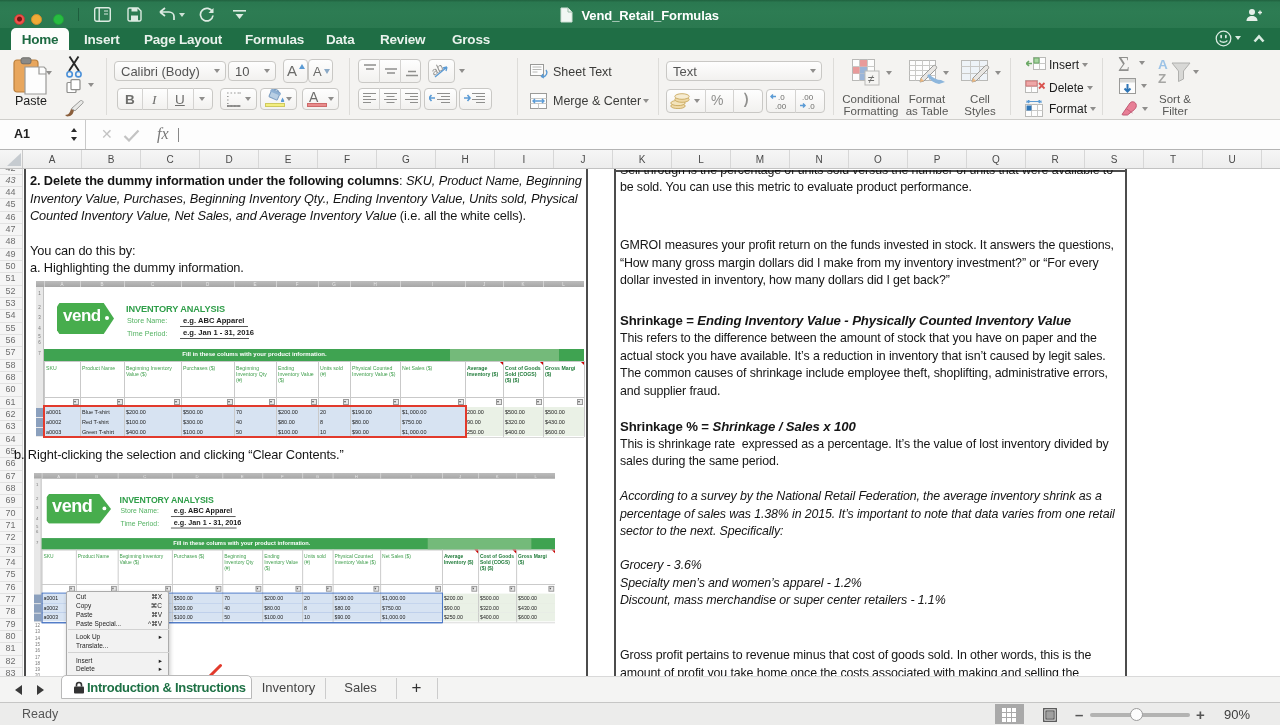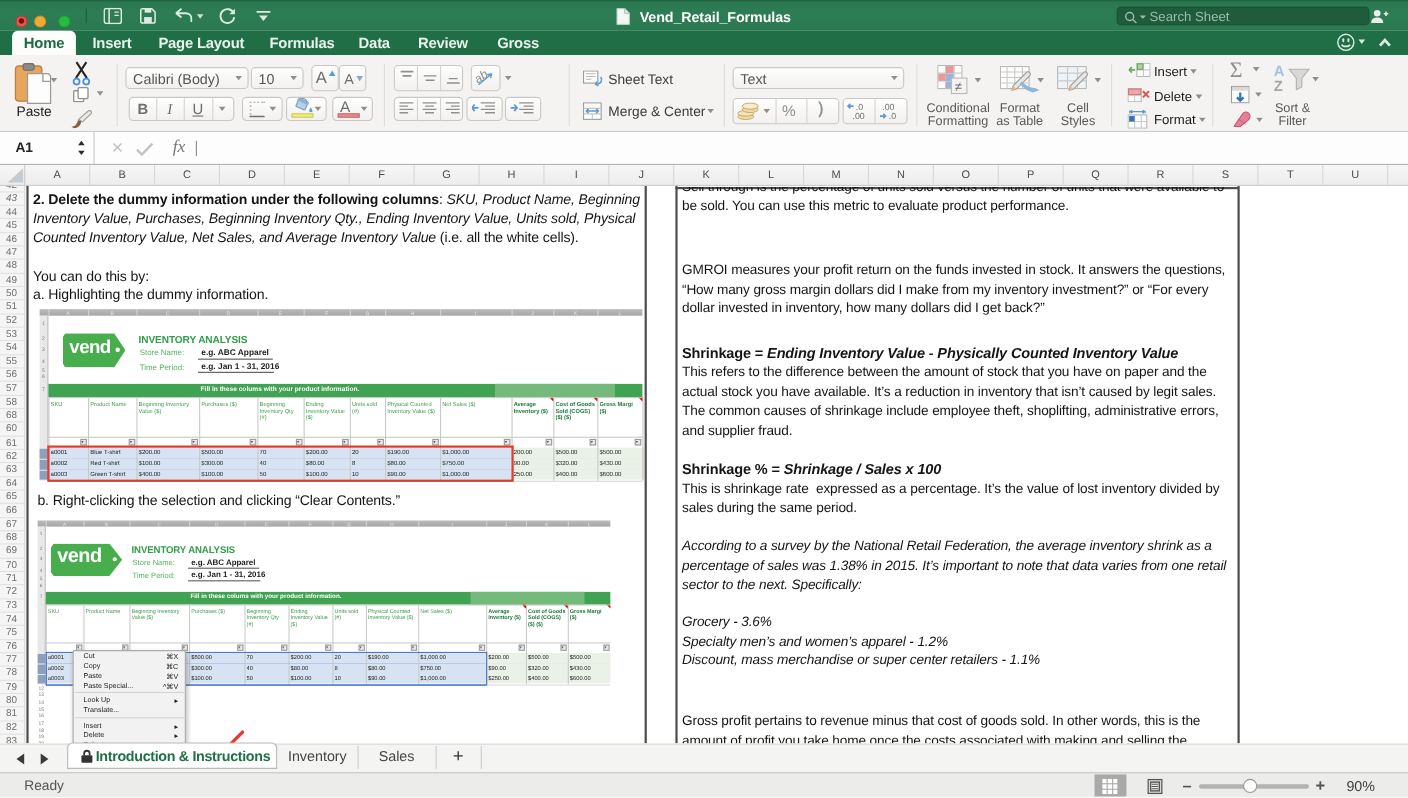--- a/index.html
+++ b/index.html
@@ -101,28 +101,20 @@
     </svg>
 
   <div id="title-center">
     <svg style="vertical-align:-3px" width="13" height="16" viewBox="0 0 13 16">
         <path d="M1 1 H8 L12 5 V15 H1 Z" fill="#f2f7f4" stroke="#cfe0d6" stroke-width="1"></path>
         <path d="M8 1 V5 H12" fill="none" stroke="#9dbcaa" stroke-width="1"></path>
       </svg>
     <span style="margin-left:5px">Vend_Retail_Formulas</span>
   </div>
 
-  <div id="searchbox">
-    <svg style="position:absolute;left:6px;top:2.5px" width="12" height="12" viewBox="0 0 12 12" fill="none" stroke="#9dbcaa" stroke-width="1.3">
-        <circle cx="5" cy="5" r="3.6"></circle>
-        <line x1="7.8" y1="7.8" x2="11" y2="11"></line>
-      </svg>
-    <div class="abs" style="left:20px;top:7px;width:0;height:0;border-left:3px solid transparent;border-right:3px solid transparent;border-top:3.5px solid #9dbcaa;"></div>
-    <span style="position:absolute;left:29px;top:1px;">Search Sheet</span>
-  </div>
   <svg class="tbicon" style="left:1244px;top:8px" width="19" height="14" viewBox="0 0 17 14" fill="#e6efe9">
       <circle cx="7" cy="4" r="3"></circle>
       <path d="M1.5 13 C1.5 9.5 4 8 7 8 C10 8 12.5 9.5 12.5 13 Z"></path>
       <path d="M13 4.5 h4 M15 2.5 v4" stroke="#e6efe9" stroke-width="1.4" fill="none"></path>
     </svg>
 </div>
 
 <div id="tabstrip">
   <div class="rtab" id="tab-home">Home</div>
   <div class="rtab" style="left:84px;">Insert</div>
@@ -507,21 +499,21 @@
     </div>
 
   <div class="abs" style="left:23.5px;top:0;width:2.2px;height:507px;background:#4c4c4c;"></div>
   <div class="abs" style="left:586px;top:0;width:2.2px;height:507px;background:#4c4c4c;"></div>
   <div class="abs" style="left:614px;top:0;width:2.2px;height:507px;background:#4c4c4c;"></div>
   <div class="abs" style="left:1124.5px;top:0;width:2.2px;height:507px;background:#4c4c4c;"></div>
   <div class="abs" style="left:614px;top:1px;width:512px;height:1.6px;background:#4c4c4c;"></div>
 
   <div class="doctext lt" style="left:30px;top:3.3px;"><span class="b">2. Delete the dummy information under the following columns</span>: <span class="i">SKU, Product Name, Beginning</span><br><span class="i">Inventory Value, Purchases, Beginning Inventory Qty., Ending Inventory Value, Units sold, Physical</span><br><span class="i">Counted Inventory Value, Net Sales, and Average Inventory Value</span> (i.e. all the white cells).</div>
   <div class="doctext lt" style="left:30px;top:72.5px;">You can do this by:<br>a. Highlighting the dummy information.</div>
-  <div class="doctext lt" style="left:34px;top:277.3px;">b. Right-clicking the selection and clicking “Clear Contents.”</div>
+  <div class="doctext lt" style="left:14px;top:277.3px;">b. Right-clicking the selection and clicking “Clear Contents.”</div>
 
   <div class="abs" style="left:620px;top:1.4px;width:510px;height:40px;overflow:hidden;">
       <div class="doctext" style="left:0;top:-8.8px;">Sell through is the percentage of units sold versus the number of units that were available to<br>be sold. You can use this metric to evaluate product performance.</div>
     </div>
   <div class="doctext" style="left:620px;top:68.3px;">GMROI measures your profit return on the funds invested in stock. It answers the questions,<br>“How many gross margin dollars did I make from my inventory investment?” or “For every<br>dollar invested in inventory, how many dollars did I get back?”</div>
   <div class="doctext dochead" style="left:620px;top:143.1px;"><span class="b">Shrinkage = </span><span class="bi">Ending Inventory Value - Physically Counted Inventory Value</span></div>
   <div class="doctext" style="left:620px;top:161.2px;">This refers to the difference between the amount of stock that you have on paper and the<br>actual stock you have available. It’s a reduction in inventory that isn’t caused by legit sales.<br>The common causes of shrinkage include employee theft, shoplifting, administrative errors,<br>and supplier fraud.</div>
   <div class="doctext dochead" style="left:620px;top:249.3px;"><span class="b">Shrinkage % = </span><span class="bi">Shrinkage / Sales x 100</span></div>
   <div class="doctext" style="left:620px;top:266.8px;">This is shrinkage rate&nbsp; expressed as a percentage. It’s the value of lost inventory divided by<br>sales during the same period.</div>
   <div class="doctext i" style="left:620px;top:319px;">According to a survey by the National Retail Federation, the average inventory shrink as a<br>percentage of sales was 1.38% in 2015. It’s important to note that data varies from one retail<br>sector to the next. Specifically:</div>

